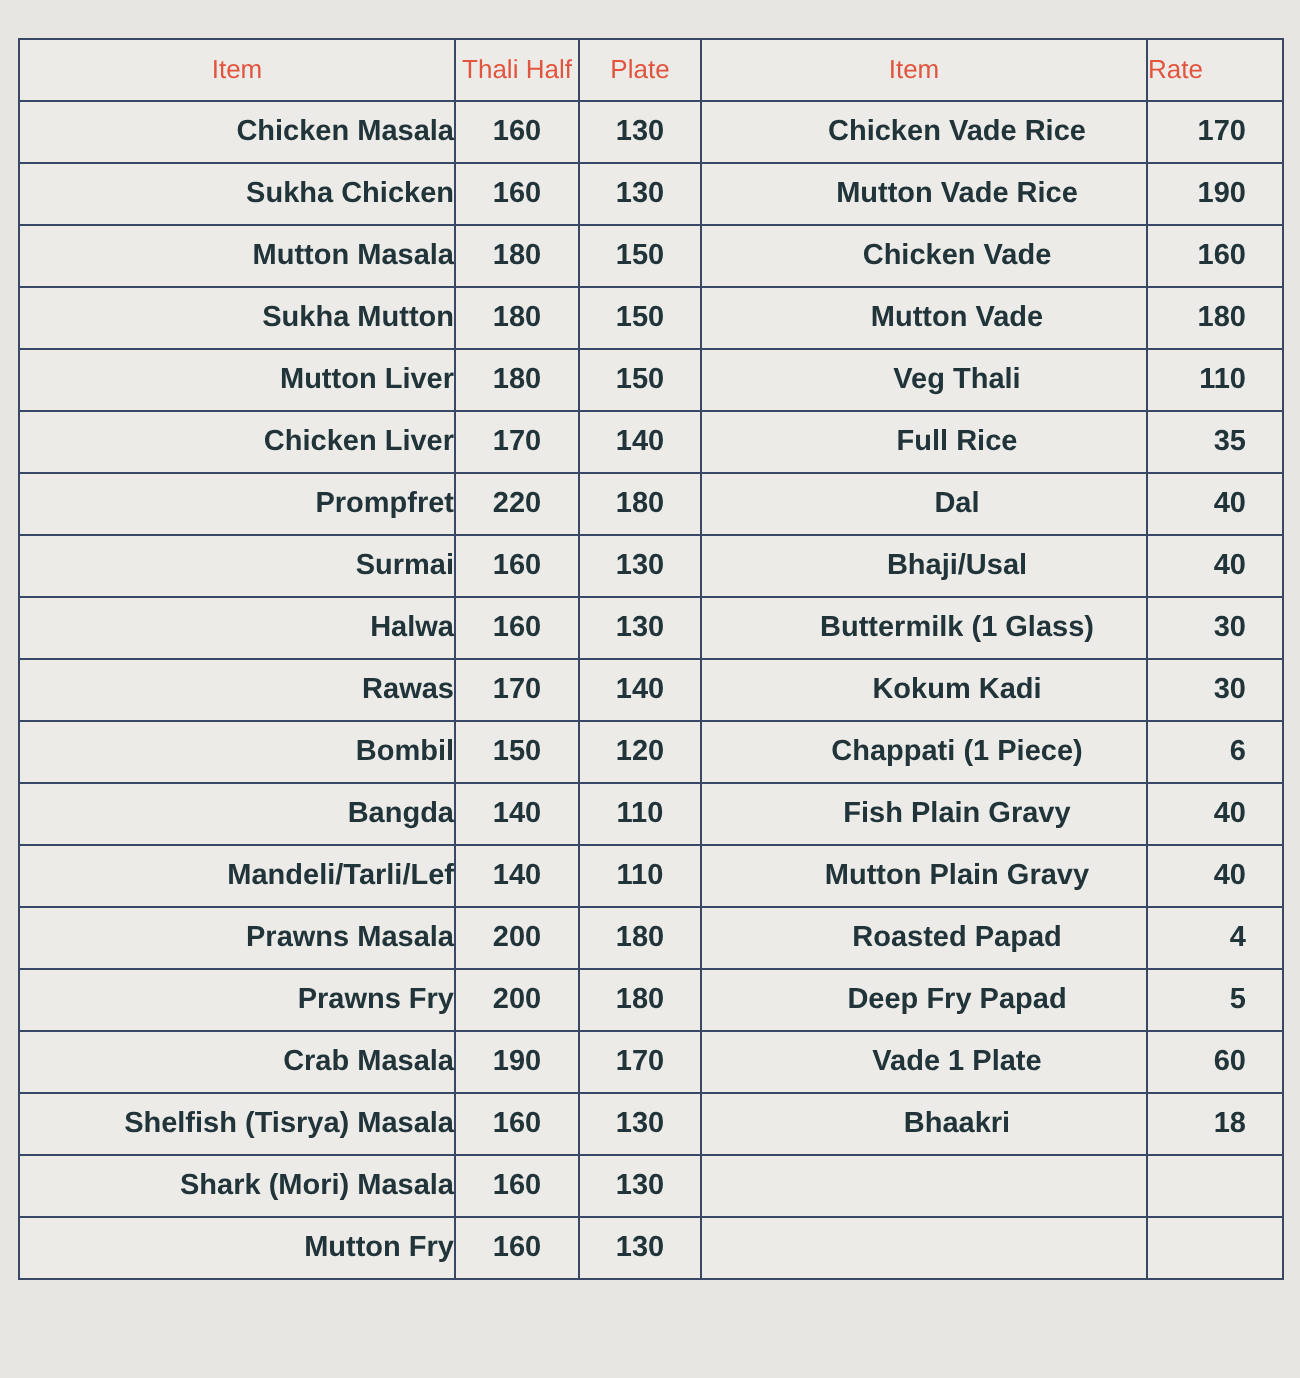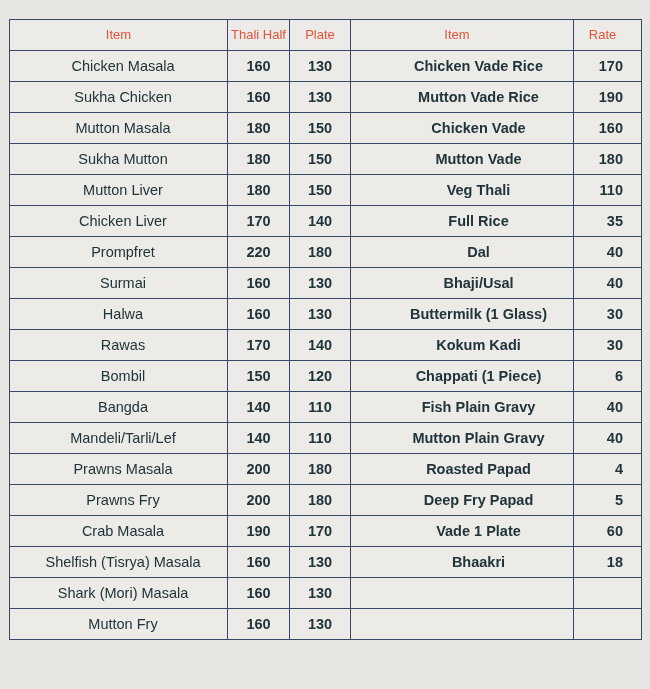--- a/index.html
+++ b/index.html
@@ -27,37 +27,37 @@
     height: 31px;
     text-align: center;
     line-height: 12px;
   }
   .c-item { width: 218px; }
   .c-thali { width: 62px; }
   .c-plate { width: 61px; }
   .c-item2 { width: 223px; }
   .c-rate { width: 68px; }
   td.name {
-    color: #20343a; font-weight: normal; font-size: 14.5px;
-    padding-left: 9px; text-align: center;
+    color: #20343a; font-weight: bold; font-size: 14.5px;
+    padding-left: 9px; text-align: right;
   }
   td.name2 {
     color: #20343a; font-weight: bold; font-size: 14.5px;
     padding-left: 33px; text-align: center;
   }
   td.num {
     color: #20343a; font-weight: bold; font-size: 14.5px;
     text-align: center;
   }
   td.rate {
     color: #20343a; font-weight: bold; font-size: 14.5px;
     text-align: right; padding-right: 18px;
   }
   th.h-item2 { padding-right: 10px; }
-  th.h-rate { text-align: center; padding-right: 10px; }
+  th.h-rate { text-align: left; padding-right: 10px; }
 </style>
 </head>
 <body>
 
 <table class="menu-table">
   <thead>
     <tr>
       <th class="c-item">Item</th>
       <th class="c-thali">Thali Half</th>
       <th class="c-plate">Plate</th>

